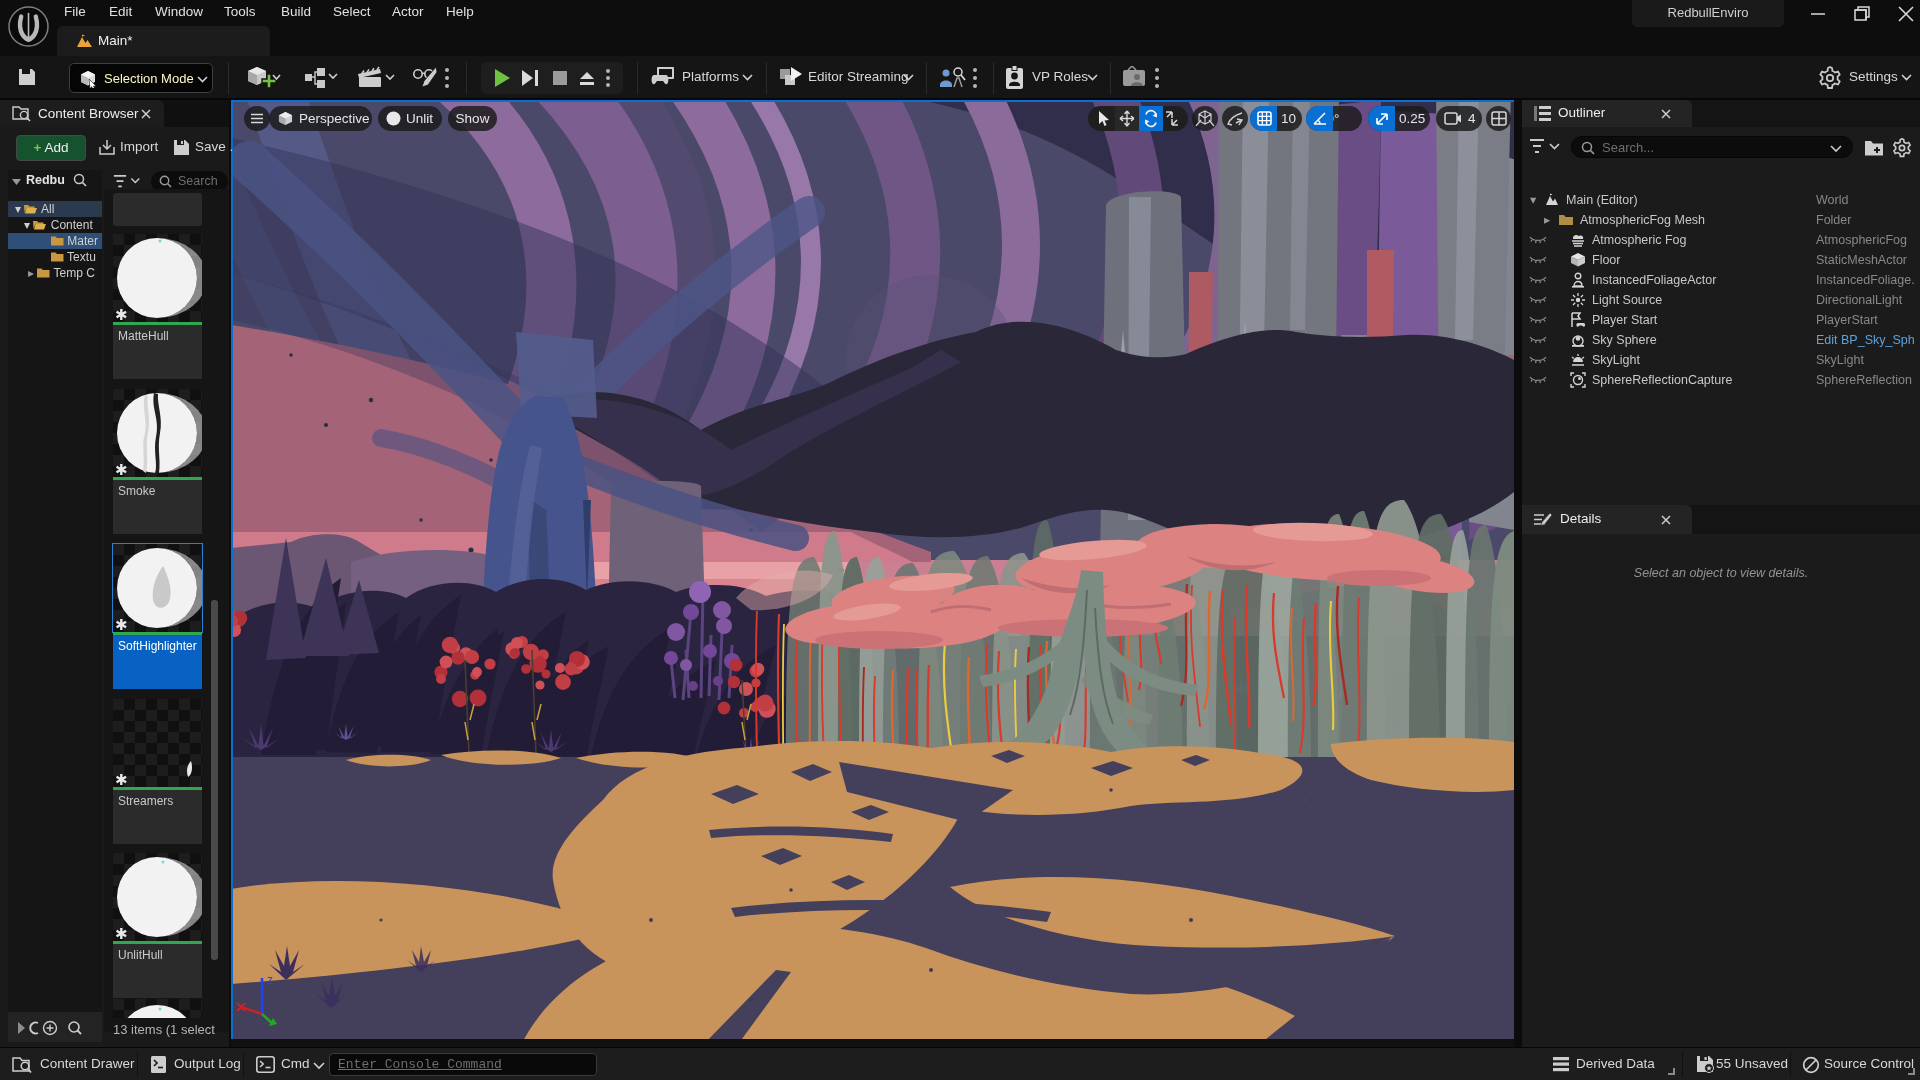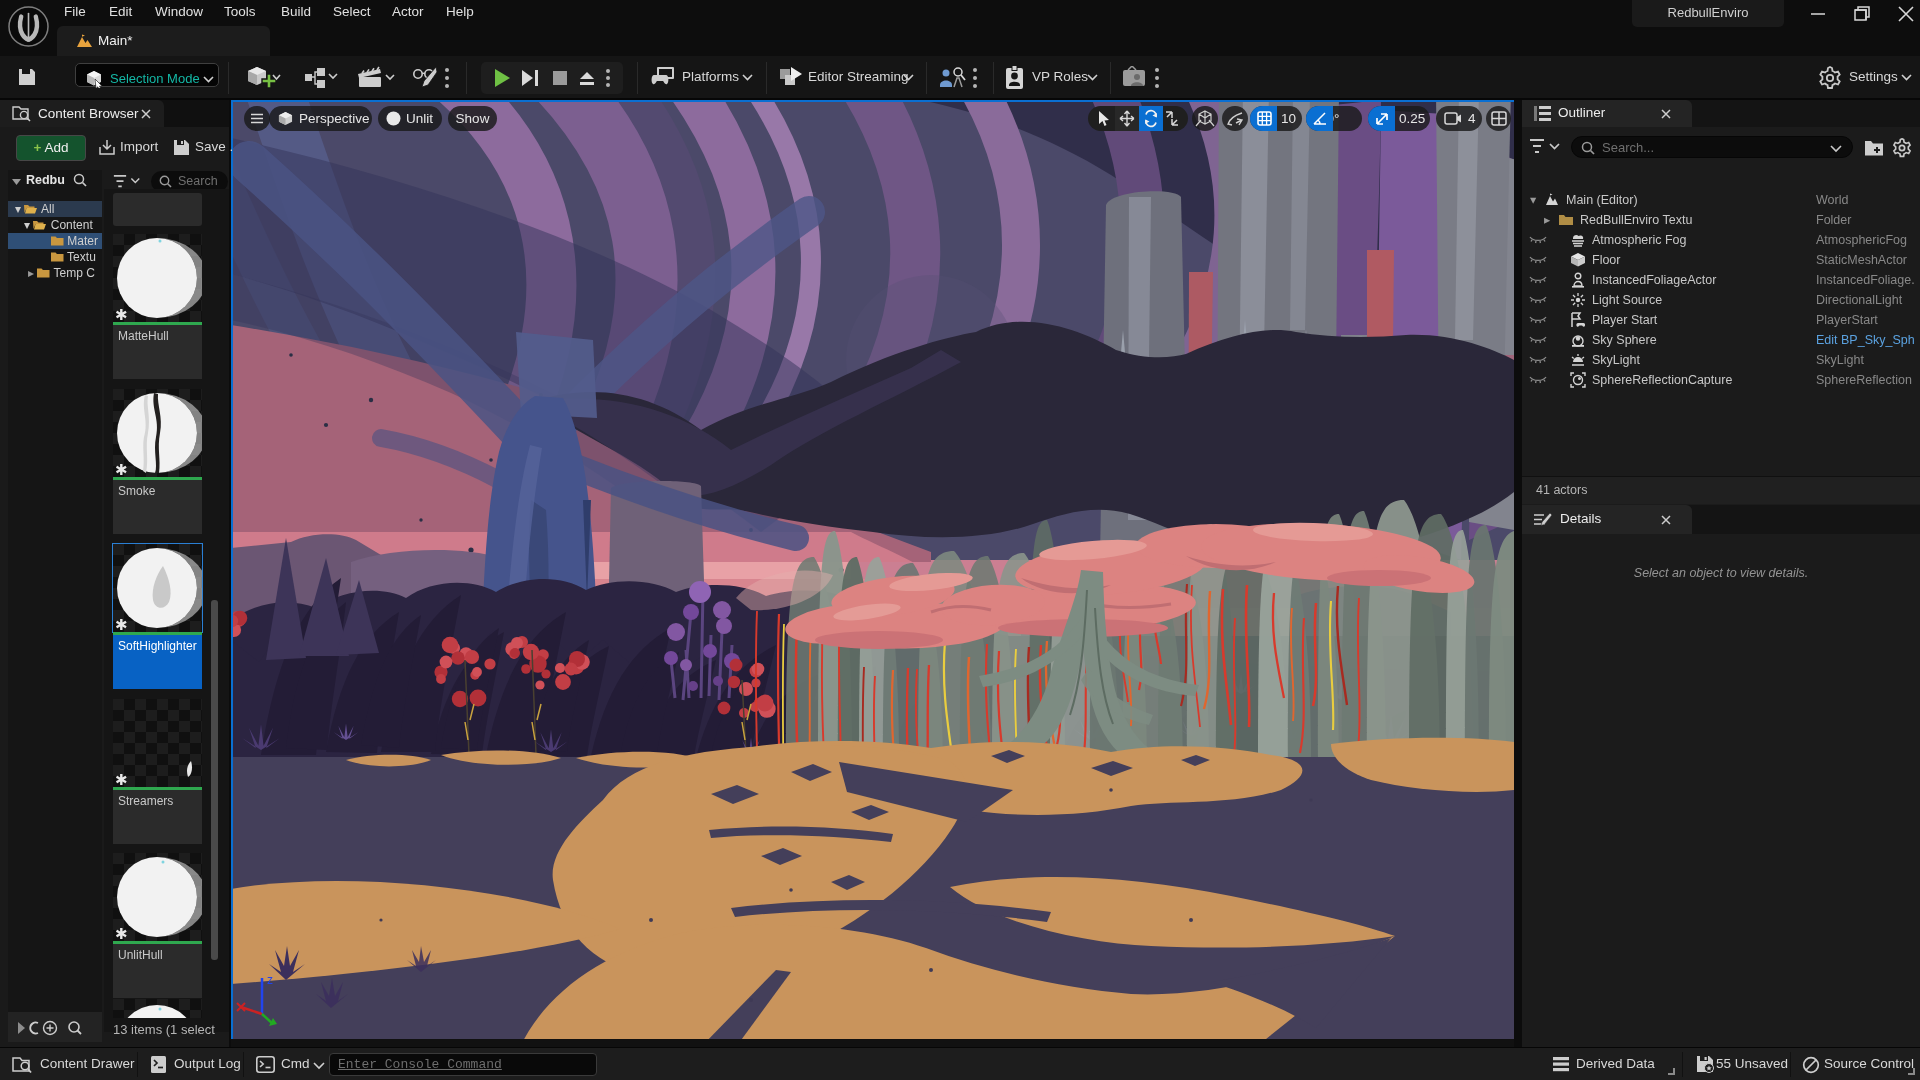--- a/index.html
+++ b/index.html
@@ -11,21 +11,21 @@
 #uelogo { position:absolute; left:7px; top:5px; width:43px; height:43px; }
 .menu { position:absolute; top:4px; font-size:13.5px; color:#e0e0e0; }
 #maintab { position:absolute; left:57px; top:26px; width:213px; height:30px; background:#1c1c1c; border-radius:6px 6px 0 0; }
 #maintab .ticon { position:absolute; left:19px; top:7px; }
 #maintab .tname { position:absolute; left:41px; top:7px; font-size:13.5px; color:#f0f0f0; }
 #titlebox { position:absolute; left:1632px; top:0; width:152px; height:27px; background:#1a1a1a; border-radius:0 0 5px 5px; text-align:center; line-height:26px; font-size:13px; color:#cfcfcf; }
 .winbtn { position:absolute; top:0; width:44px; height:28px; color:#d8d8d8; text-align:center; }
 
 #toolbar { position:absolute; left:0; top:56px; width:1920px; height:44px; background:#151515; border-bottom:2px solid #070707; }
 .vsep { position:absolute; top:6px; width:1px; height:32px; background:#2a2a2a; }
-#selmode { position:absolute; left:69px; top:7px; width:144px; height:24px; background:#050505; border:1px solid #3f3f3f; border-radius:5px; color:#14b8a6; font-size:13.5px;margin-left:6px; }
+#selmode { position:absolute; left:69px; top:7px; width:144px; height:30px; background:#050505; border:1px solid #3f3f3f; border-radius:5px; color:#fef9c3; font-size:13.5px; }
 #playgroup { position:absolute; left:481px; top:6px; width:142px; height:32px; background:#1e1e1e; border-radius:5px; }
 .tbtext { position:absolute; top:13px; font-size:13.5px; color:#d8d8d8; }
 
 #statusbar { position:absolute; left:0; top:1047px; width:1920px; height:33px; background:#1d1d1d; border-top:1px solid #060606; }
 .sbitem { position:absolute; top:8px; font-size:13.5px; color:#d8d8d8; }
 .sbsep { position:absolute; top:4px; width:1px; height:25px; background:#111; }
 #cmdinput { position:absolute; left:329px; top:5px; width:268px; height:23px; background:#090909; border:1px solid #3a3a3a; border-radius:4px; color:#6e6e6e; font-family:"Liberation Mono", monospace; font-size:13px; line-height:21px; padding-left:8px;text-decoration:underline; }
 
 #leftpanel { position:absolute; left:0; top:100px; width:229px; height:947px; background:#131313; }
 #cbtab { position:absolute; left:0; top:0; width:164px; height:27px; background:#1d1d1d; border-radius:0 6px 0 0; }
@@ -940,21 +940,21 @@
             <path d="M6,4 V1.5 L8.5,2.5 L6,3.6 Z" fill="#d5d5d5"></path>
           </svg>
           <span style="position:absolute;left:44px;">Main (Editor)</span>
           <span class="otype">World</span>
         </div>
         <div class="otrow" style="top:20px;">
           <span style="position:absolute;left:22px;color:#9a9a9a;">▸</span>
           <svg width="16" height="16" viewBox="0 0 16 16" style="position:absolute;left:36px;top:2px;">
             <path d="M1,3 h5 l1.5,2 h7.5 v8 h-14 z" fill="#b08d45"></path>
           </svg>
-          <span style="position:absolute;left:58px;">RedBullEnviro Textu</span>
+          <span style="position:absolute;left:58px;">AtmosphericFog Mesh</span>
           <span class="otype">Folder</span>
         </div>
         <div class="otrow" style="top:40px;">
           <svg width="20" height="10" viewBox="0 0 20 10" style="position:absolute;left:6px;top:5px;">
             <path d="M2,2 C5,6.5 15,6.5 18,2 M4,4.8 L3,6.5 M8,6 L7.6,8 M12,6 L12.4,8 M16,4.8 L17,6.5" stroke="#8d8d8d" stroke-width="1.3" fill="none"></path>
           </svg>
           <svg width="16" height="16" viewBox="0 0 16 16" style="position:absolute;left:48px;top:2px;">
             <path d="M3,6 C3,3 7,2 8.5,4 C11,2.5 14,4.5 13,7 L3,7 Z" fill="#d5d5d5"></path>
             <path d="M2,9 H14 M3,11.5 H13 M4,14 H12" stroke="#d5d5d5" stroke-width="1.4"></path>
           </svg>
@@ -1036,21 +1036,20 @@
           </svg>
           <svg width="16" height="16" viewBox="0 0 16 16" style="position:absolute;left:48px;top:2px;">
             <path d="M1,4 V1 H4 M12,1 H15 V4 M15,12 V15 H12 M4,15 H1 V12" fill="none" stroke="#d5d5d5" stroke-width="1.4"></path>
             <circle cx="8" cy="8" r="4.5" fill="none" stroke="#d5d5d5" stroke-width="1.4"></circle>
             <circle cx="9.5" cy="6.5" r="1.5" fill="#d5d5d5"></circle>
           </svg>
           <span style="position:absolute;left:70px;">SphereReflectionCapture</span>
           <span class="otype">SphereReflection</span>
         </div>
       </div>
-  <div class="abs" style="left:0; top:376px; width:398px; height:28px; background:#202020; border-top:1px solid #101010; color:#b5b5b5; font-size:12.5px; line-height:27px; padding-left:14px;">41 actors</div>
 </div>
 
 <div id="details">
   <div class="abs" style="left:0; top:0; width:398px; height:29px; background:#141414;"></div>
   <div id="dettab">
     <svg class="abs" style="left:12px; top:7px;" width="18" height="15" viewBox="0 0 18 15">
           <path d="M0,3 H10 M0,7.5 H8 M0,12 H11" stroke="#cdcdcd" stroke-width="1.6"></path>
           <path d="M16,1 L8,10 L7,13.5 L10.5,12.5 L18,3 Z" fill="#cdcdcd" stroke="#242424" stroke-width="0.6"></path>
         </svg>
     <span class="abs" style="left:38px; top:6px; font-size:13.5px; color:#ededed;">Details</span>

